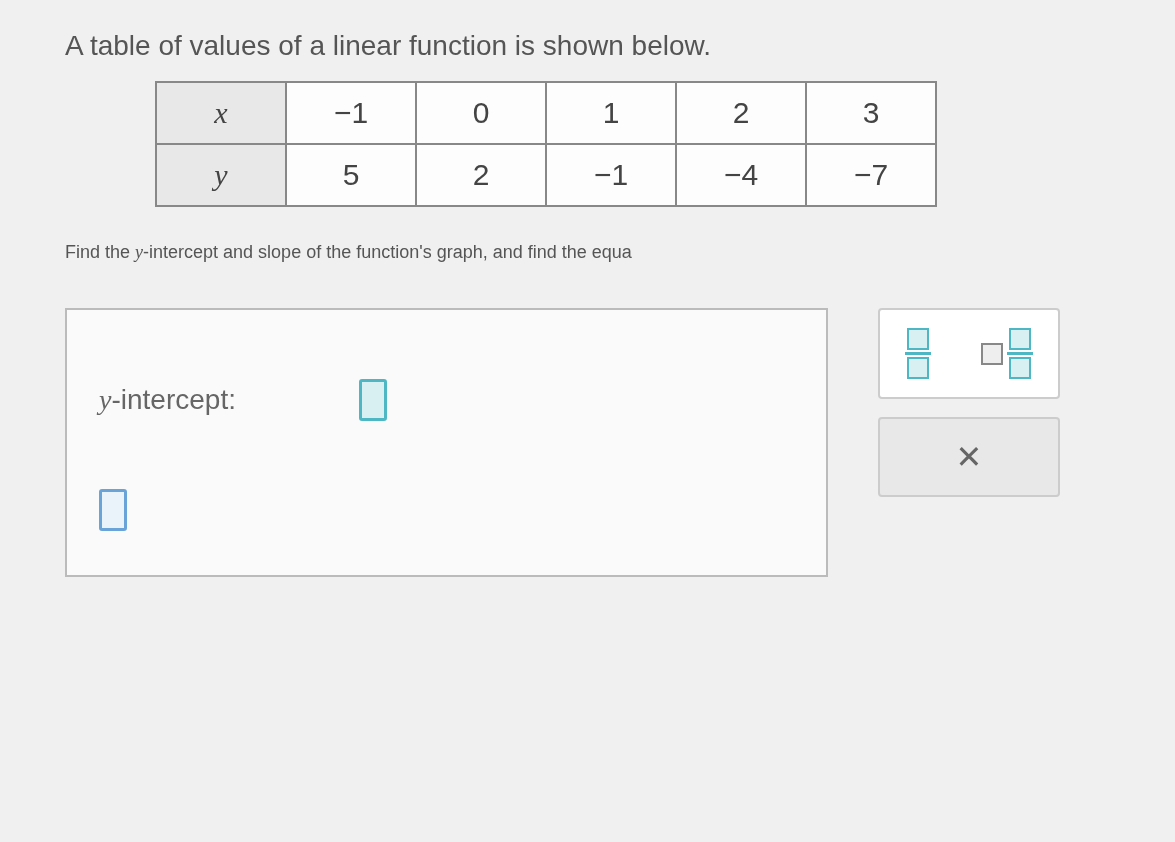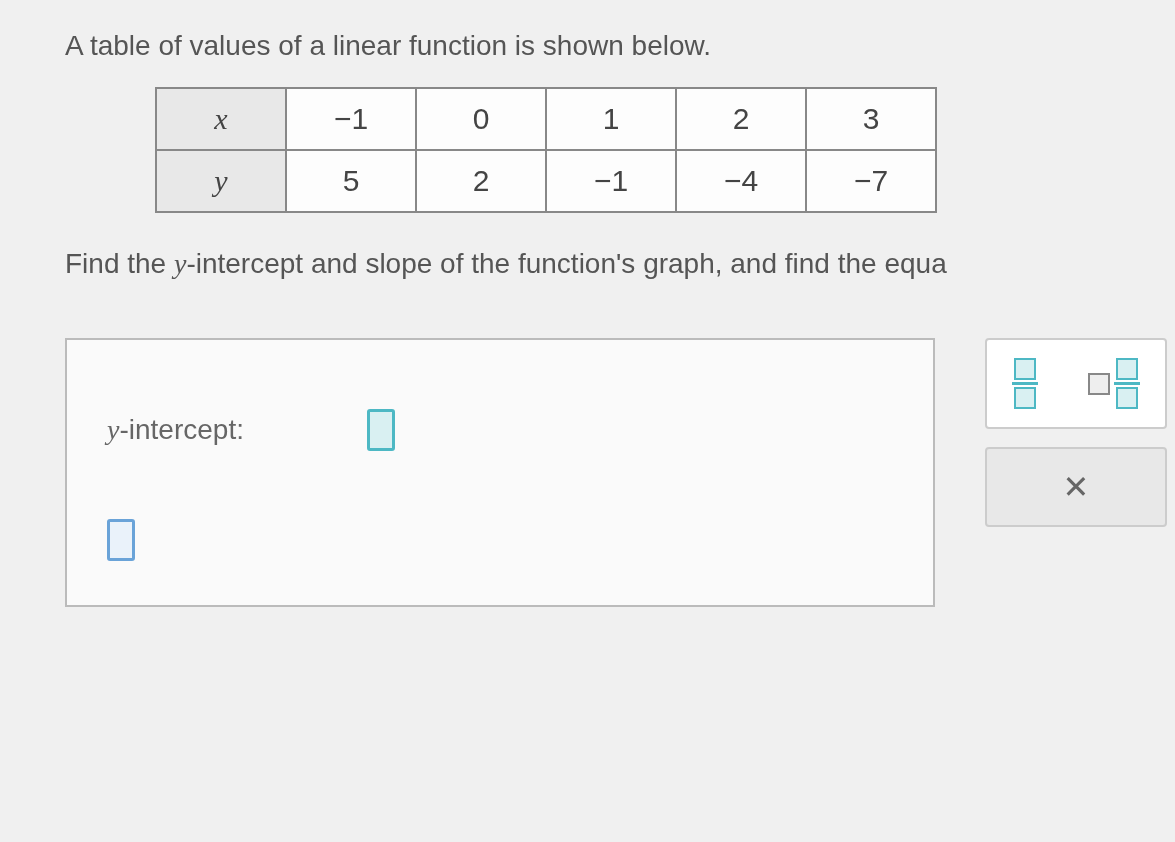--- a/index.html
+++ b/index.html
@@ -12,21 +12,21 @@
       background: #f0f0f0;
       width: 1175px;
       height: 842px;
       padding: 30px 0 0 65px;
       color: #4a4a4a;
       overflow: hidden;
     }
     .problem-text {
       font-size: 28px;
       color: #555;
-      margin-bottom: 25px;
+      margin-bottom: 19px;
       font-weight: 400;
     }
     .data-table {
       border-collapse: collapse;
       margin-left: 90px;
       margin-bottom: 35px;
     }
     .data-table td {
       border: 2px solid #888;
       width: 130px;
@@ -35,38 +35,38 @@
       font-size: 30px;
       color: #444;
       background: #fdfdfd;
     }
     .data-table td.header-cell {
       background: #e8e8e8;
       font-style: italic;
       font-family: "Times New Roman", serif;
     }
     .instruction-text {
-      font-size: 28px;
+      font-size: 18px;
       color: #555;
-      margin-bottom: 58px;
+      margin-bottom: 45px;
     }
     .instruction-text .math-var {
       font-style: italic;
       font-family: "Times New Roman", serif;
     }
     .answer-area {
       display: flex;
       gap: 50px;
       align-items: flex-start;
     }
     .answer-box {
       border: 2px solid #bbb;
       background: #fafafa;
-      width: 870px;
-      padding: 35px 40px 10px 40px;
+      width: 763px;
+      padding: 35px 40px 10px 32px;
     }
     .answer-row {
       display: flex;
       align-items: center;
       height: 110px;
     }
     .answer-label {
       font-size: 28px;
       color: #666;
       width: 260px;

